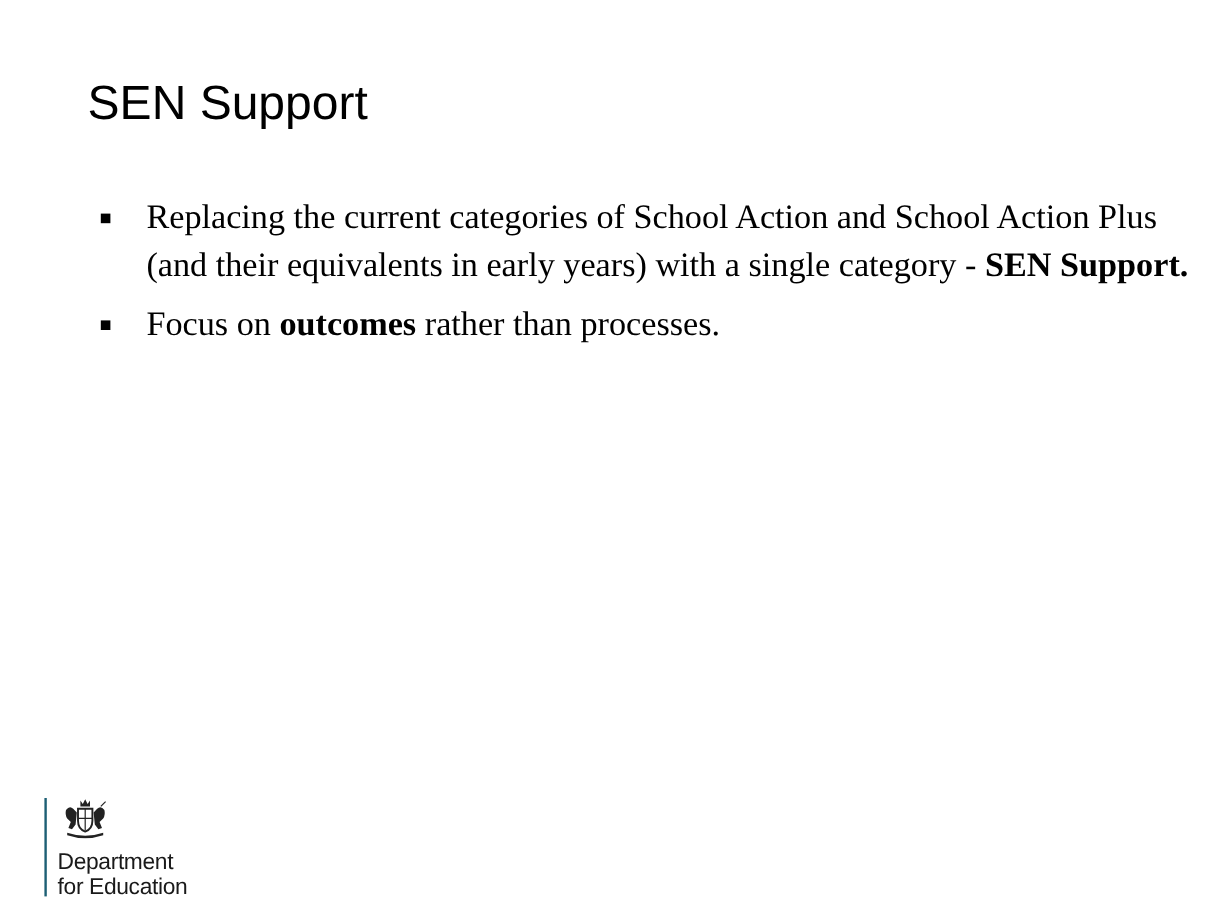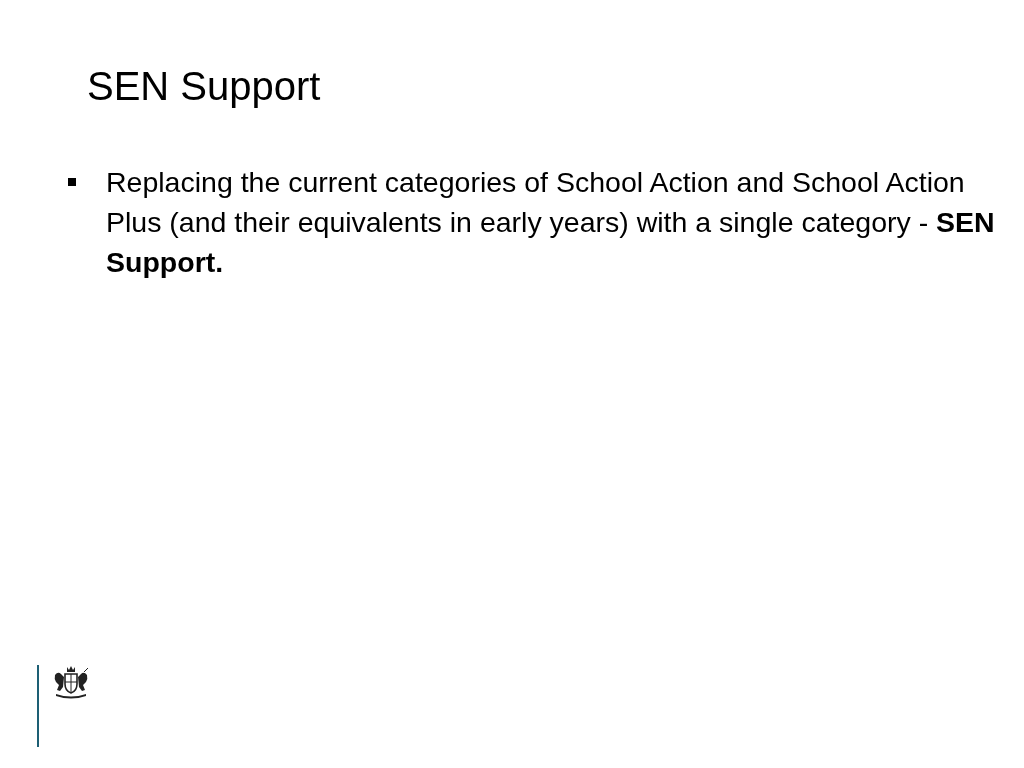--- a/index.html
+++ b/index.html
@@ -10,36 +10,37 @@
     body {
       width: 1024px;
       height: 768px;
       position: relative;
       overflow: hidden;
       font-family: "Liberation Sans", sans-serif;
       color: #000000;
     }
     .slide-title {
       position: absolute;
-      left: 87px;
+      left: 73px;
       top: 66px;
       font-size: 40px;
       font-weight: normal;
       margin: 0;
       line-height: 1;
       letter-spacing: 0px;
     }
     .bullet-list {
       position: absolute;
-      left: 68px;
+      left: 84px;
       top: 162px;
       width: 930px;
       margin: 0;
       padding: 0;
       list-style: none;
+      font-family: Liberation Serif, serif;
     }
     .bullet-item {
       position: relative;
       padding-left: 38px;
       font-size: 28.5px;
       line-height: 40px;
       margin-bottom: 9px;
     }
     .bullet-marker {
       position: absolute;
@@ -75,31 +76,39 @@
 </head>
 <body>
 
 <h1 class="slide-title">SEN Support</h1>
 
 <ul class="bullet-list">
   <li class="bullet-item">
     <span class="bullet-marker"></span>
     <span>Replacing the current categories of School Action and School Action Plus (and their equivalents in early years) with a single category - </span><span class="bold">SEN Support.</span>
   </li>
+  <li class="bullet-item">
+    <span class="bullet-marker"></span>
+    <span>Focus on </span><span class="bold">outcomes</span><span> rather than processes.</span>
+  </li>
 </ul>
 
 <div class="logo">
   <svg class="crest" viewBox="0 0 40 34" xmlns="http://www.w3.org/2000/svg">
 
     <path d="M16 2 L18 5 L20 1 L22 5 L24 2 L24 7 L16 7 Z" fill="#222"></path>
 
     <path d="M14 9 H26 V19 Q26 26 20 28 Q14 26 14 19 Z" fill="none" stroke="#222" stroke-width="1.6"></path>
     <line x1="20" y1="9" x2="20" y2="27" stroke="#222" stroke-width="1"></line>
     <line x1="14" y1="17" x2="26" y2="17" stroke="#222" stroke-width="1"></line>
 
     <path d="M4 10 Q7 6 10 9 L13 12 L12 22 L9 26 L6 25 L8 20 L5 17 Q3 14 4 10 Z" fill="#222"></path>
 
     <path d="M36 10 Q33 6 30 9 L27 12 L28 22 L31 26 L34 25 L32 20 L35 17 Q37 14 36 10 Z" fill="#222"></path>
     <line x1="33" y1="7" x2="37" y2="3" stroke="#222" stroke-width="1"></line>
 
     <path d="M5 29 Q20 34 35 29 L35 31 Q20 36 5 31 Z" fill="#222"></path>
   </svg>
+  <div class="logo-text">
+    <div>Department</div>
+    <div>for Education</div>
+  </div>
 </div>
 
 </body></html>

